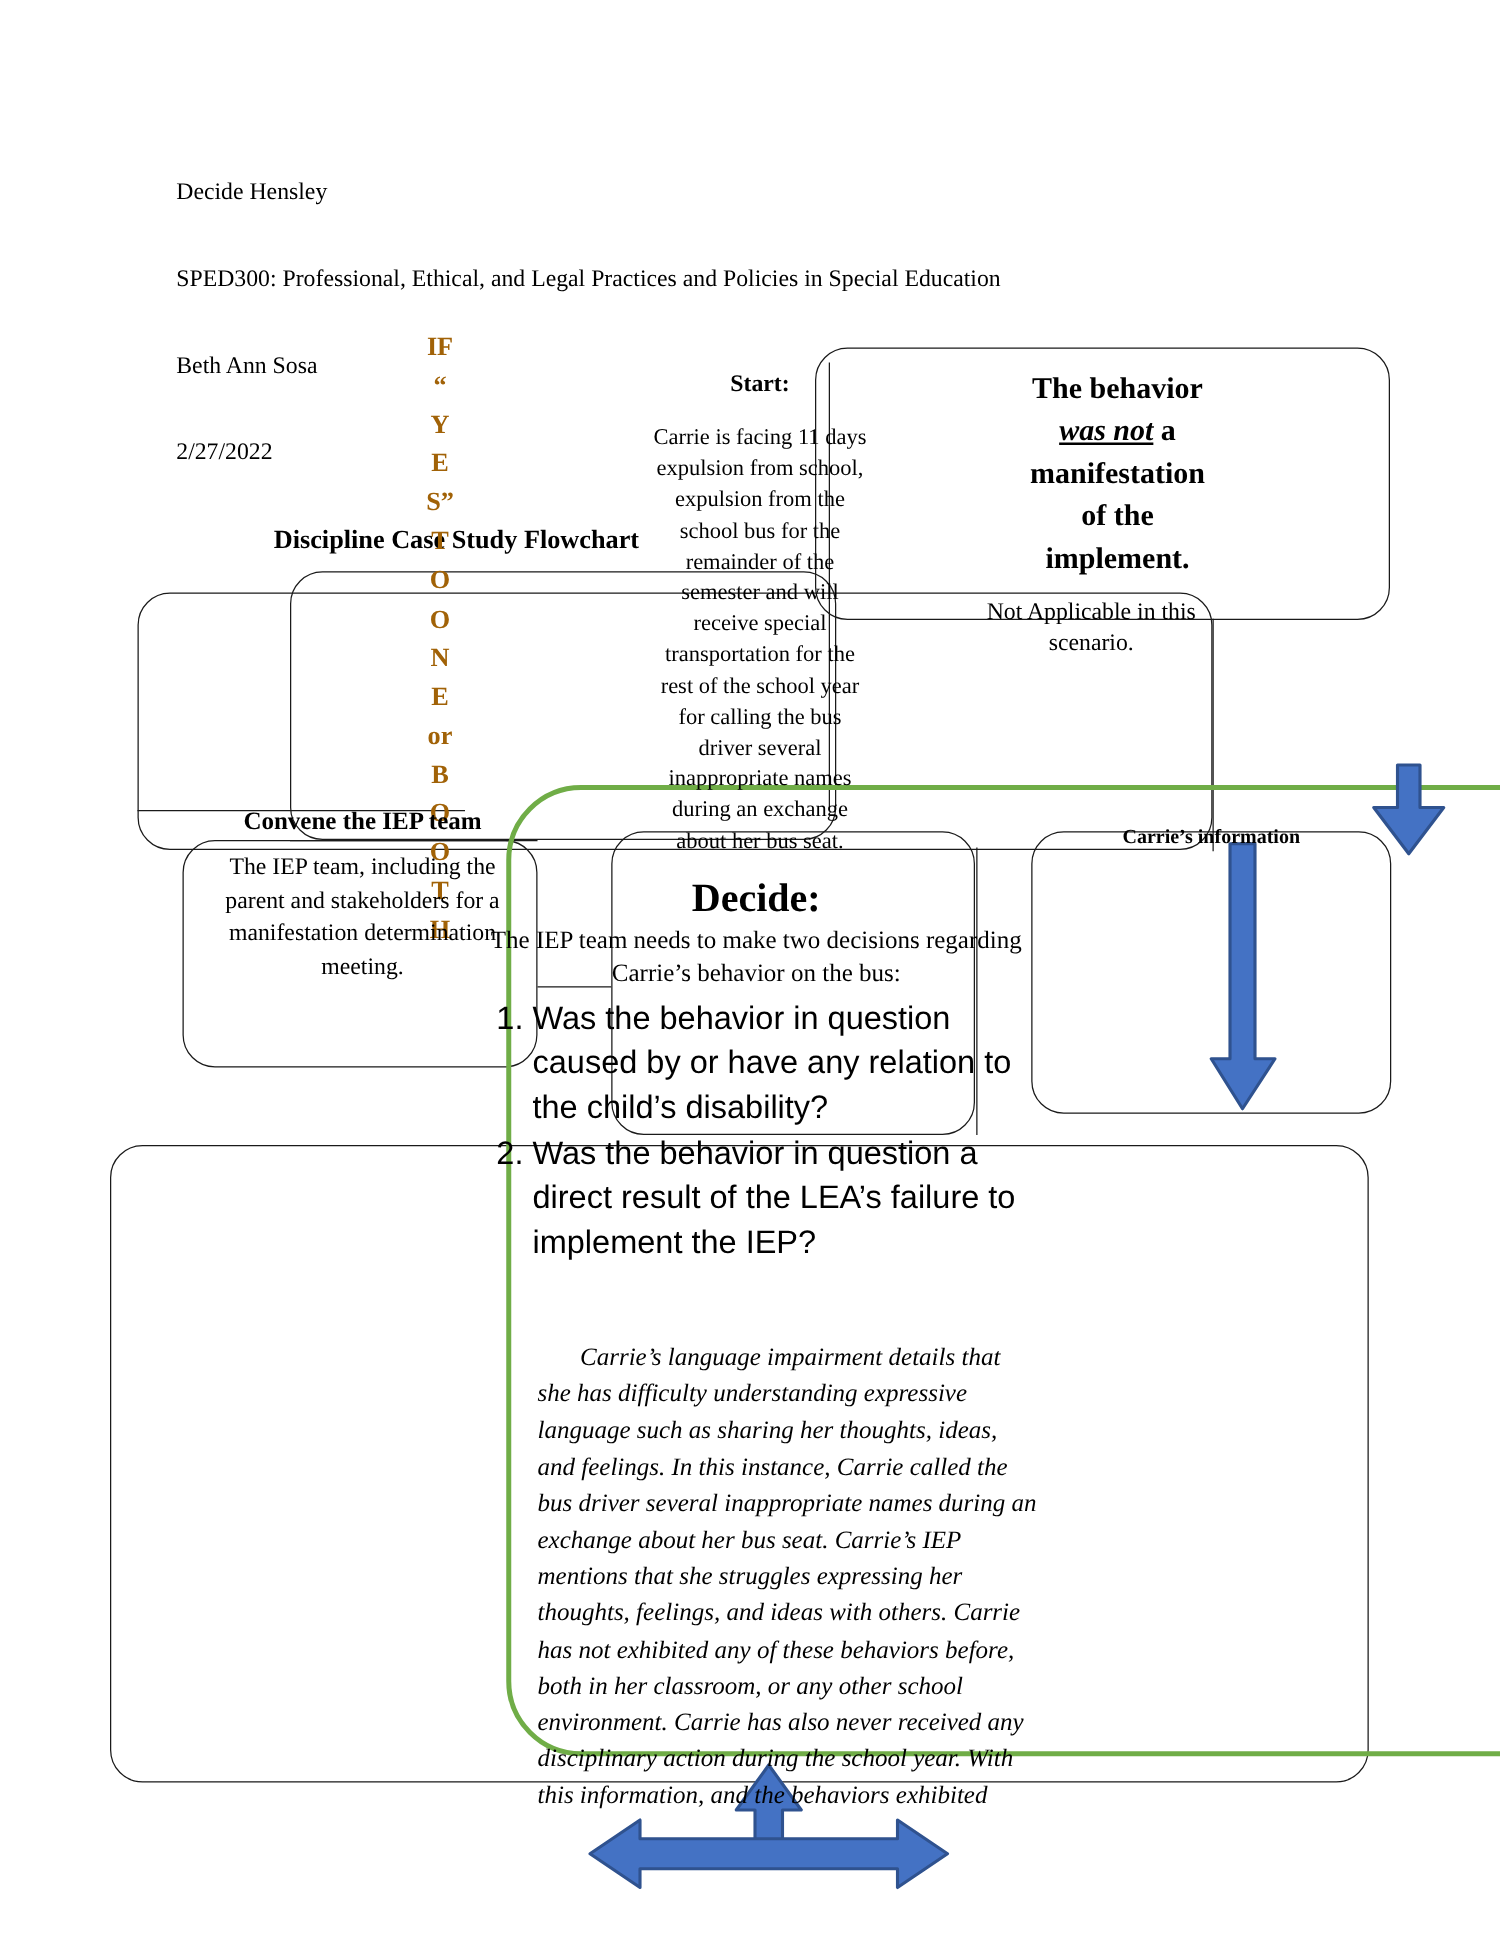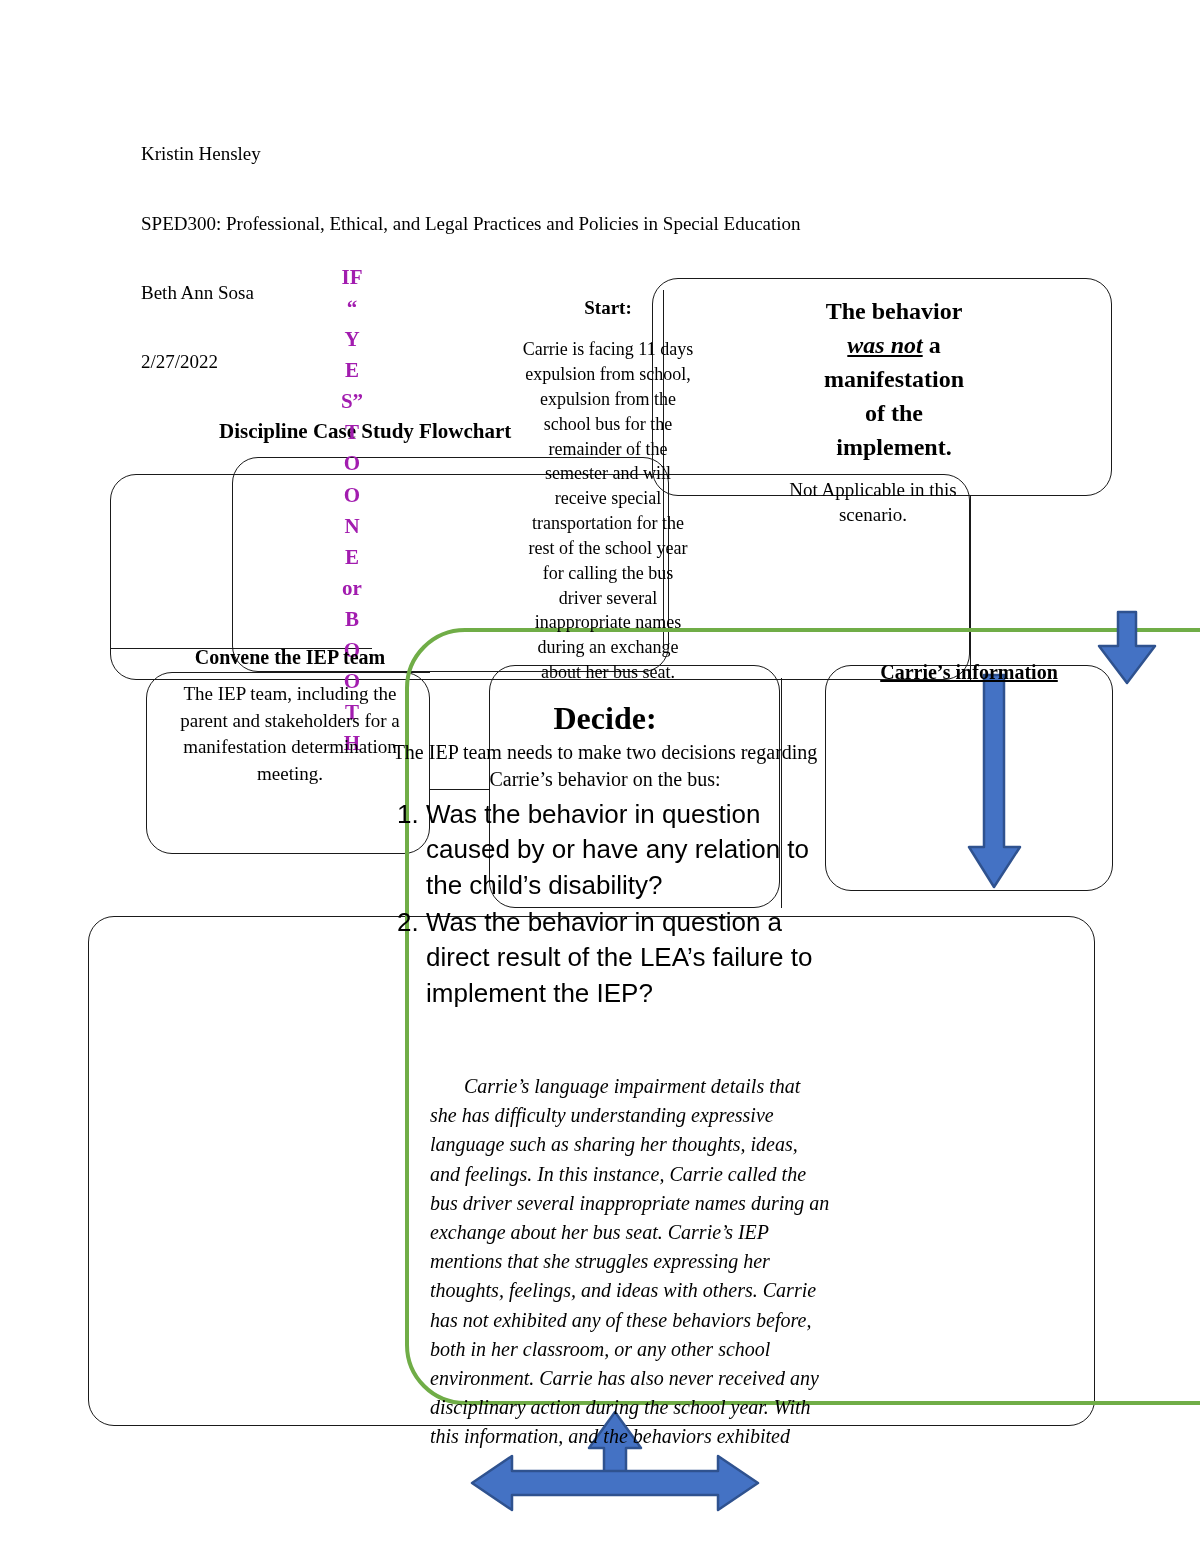--- a/index.html
+++ b/index.html
@@ -96,21 +96,21 @@
   #tx-start { left:520px; top:295px; width:176px; font-size:18px; line-height:1.38; }
   #tx-start .t { font-size:19px; display:block; margin-bottom:16px; }
 
   #tx-convene { left:178px; top:645px; width:224px; font-size:19px; line-height:1.4; }
   #tx-convene .t { font-size:20px; display:block; line-height:1.2; margin-bottom:12px; }
 
   #tx-review { left:516px; top:659px; width:218px; font-size:18px; line-height:1.37; }
   #tx-review .t { font-size:20px; display:block; line-height:1.2; margin-bottom:11px; }
 
   #tx-carrie { left:860px; top:660px; width:218px; font-size:18px; line-height:1.37; }
-  #tx-carrie .t { font-size:20px; display:block; line-height:1.2; margin-bottom:4px;text-decoration:underline; }
+  #tx-carrie .t { font-size:16px; display:block; line-height:1.2; margin-bottom:4px; }
 
   
   #tx-decide {
     left:390px; top:700px; width:430px;
     text-align:left; font-size:20px; line-height:1.35;
   }
   #tx-decide .t {
     display:block; text-align:center; font-weight:bold;
     font-size:32px; line-height:1.15; margin-bottom:2px;
   }
@@ -129,21 +129,21 @@
   }
 
   
   #tx-vertical {
     position:absolute;
     left:330px; top:262px; width:44px;
     text-align:center;
     font-family:"Liberation Serif", serif;
     font-weight:bold; font-size:21px;
     line-height:1.48;
-    color:#a21caf;
+    color:#a16207;
   }
   #tx-vertical span { display:block; }
 </style>
 </head>
 <body>
 
 <div class="page">
 
   <div class="shape rr" id="box-start-out"></div>
   <div class="shape rr" id="box-manifest"></div>
@@ -179,21 +179,21 @@
       <polygon points="30,2 56,38 41,38 41,77 19,77 19,38 4,38" fill="#4472C4" stroke="#2F528F" stroke-width="2.5" stroke-linejoin="round"></polygon>
     </svg>
   </div>
 
   <div class="arrow" id="arrow-lr-bottom">
     <svg width="290" height="62" viewBox="0 0 290 62">
       <polygon points="2,31 42,4 42,19 248,19 248,4 288,31 248,58 248,43 42,43 42,58" fill="#4472C4" stroke="#2F528F" stroke-width="2.5" stroke-linejoin="round"></polygon>
     </svg>
   </div>
 
-  <div class="hdr" id="hdr-name">Kristin Hensley</div>
+  <div class="hdr" id="hdr-name">Decide Hensley</div>
   <div class="hdr" id="hdr-course">SPED300: Professional, Ethical, and Legal Practices and Policies in Special Education</div>
   <div class="hdr" id="hdr-instr">Beth Ann Sosa</div>
   <div class="hdr" id="hdr-date">2/27/2022</div>
   <div class="hdr" id="doc-title">Discipline Case Study Flowchart</div>
 
   <div id="tx-vertical">
     <span>IF</span>
     <span>“</span>
     <span>Y</span>
     <span>E</span>

